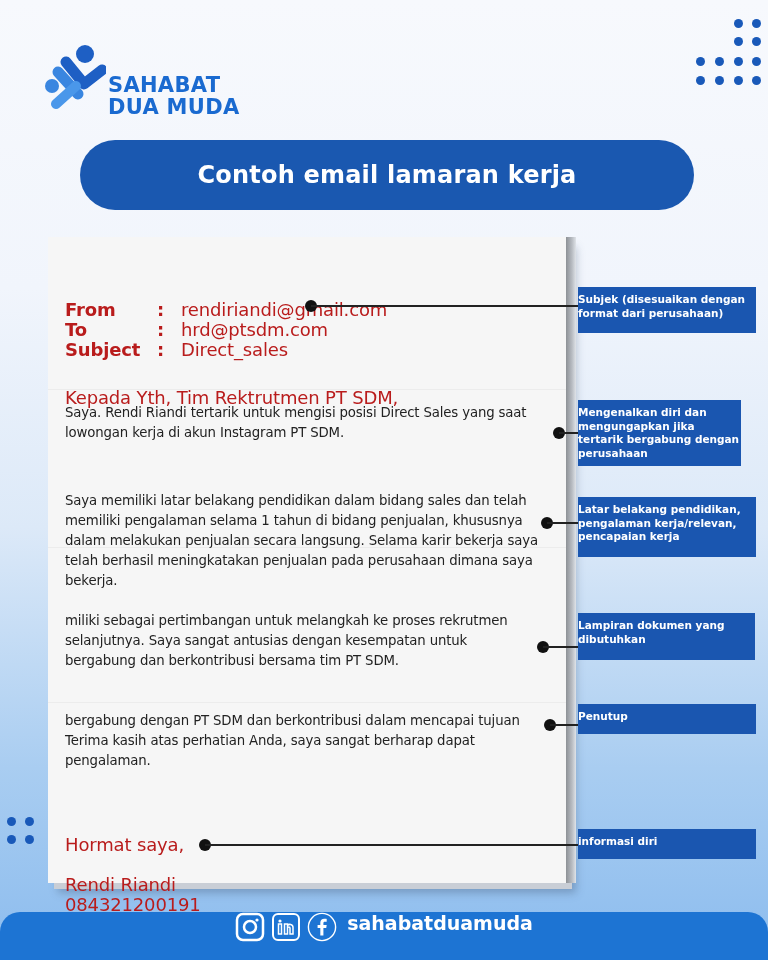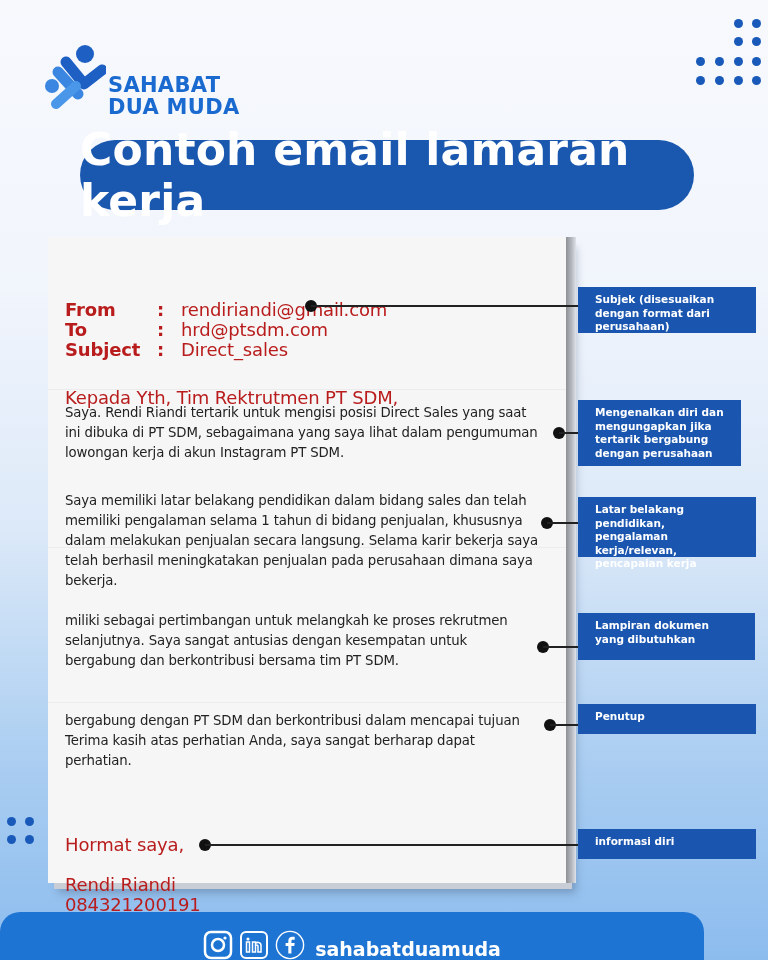--- a/index.html
+++ b/index.html
@@ -5,36 +5,36 @@
   html,body{margin:0;padding:0;}
   body{width:768px;height:960px;position:relative;overflow:hidden;
     background:linear-gradient(180deg,#f7f9fd 0%,#f1f5fc 30%,#dce9f8 55%,#a9cdf1 80%,#8cbcee 100%);
     font-family:"DejaVu Sans","Liberation Sans",sans-serif;}
   .logo{position:absolute;left:44px;top:44px;width:200px;height:70px;}
   .logo-text{position:absolute;left:64px;top:30px;font-family:"DejaVu Sans",sans-serif;font-weight:bold;
     color:#1a6ad0;font-size:21px;line-height:22px;letter-spacing:0.3px;}
   .dots{position:absolute;}
   .dot{position:absolute;width:9px;height:9px;border-radius:50%;background:#1959b9;}
   .title-pill{position:absolute;left:80px;top:140px;width:614px;height:70px;border-radius:35px;background:#1a58b0;
-    color:#fff;font-family:"DejaVu Sans",sans-serif;font-weight:bold;font-size:44px;display:flex;align-items:center;justify-content:center;letter-spacing:0.2px;}
+    color:#fff;font-family:"DejaVu Sans",sans-serif;font-weight:bold;font-size:24px;display:flex;align-items:center;justify-content:center;letter-spacing:0.2px;}
   .paper{position:absolute;left:48px;top:237px;width:518px;height:646px;background:#f6f6f6;
     box-shadow:6px 6px 0 #c9ced6, 10px 10px 8px rgba(60,80,110,0.35);}
   .paper-shadow{position:absolute;left:566px;top:237px;width:10px;height:646px;
     background:linear-gradient(90deg,#8d9196,#b8bcc2 60%,#dfe3e8);}
   .fold{position:absolute;left:0;width:100%;height:1px;background:rgba(0,0,0,0.04);}
   .t{position:absolute;font-family:"DejaVu Sans",sans-serif;font-size:18px;color:#b91c1c;line-height:20px;white-space:nowrap;letter-spacing:-0.15px;margin-top:44px;}
   .lbl{font-weight:bold;}
   .para{position:absolute;left:65px;font-family:"DejaVu Sans",sans-serif;font-size:13.3px;color:#222;line-height:20px;letter-spacing:-0.15px;}
   .para div{white-space:nowrap;}
   .line{position:absolute;height:2px;background:#222;}
   .knob{position:absolute;width:12px;height:12px;border-radius:50%;background:#111;}
   .note{position:absolute;left:578px;background:#1a56b0;color:#fff;font-family:"DejaVu Sans",sans-serif;font-weight:bold;
-    font-size:10.5px;line-height:13.5px;padding:6px 17px;box-sizing:border-box;width:180px;}
-  .footer{position:absolute;left:0;top:912px;width:704px;height:48px;background:#1d74d3;border-radius:20px 20px 0 0;
-    display:flex;align-items:flex-end;justify-content:center;gap:6px;}
+    font-size:10.5px;line-height:13.5px;padding:6px 0;box-sizing:border-box;width:180px;}
+  .footer{position:absolute;left:0;top:912px;width:768px;height:48px;background:#1d74d3;border-radius:20px 20px 0 0;
+    display:flex;align-items:flex-start;justify-content:center;gap:6px;}
   .social{width:30px;height:30px;display:flex;align-items:center;justify-content:center;}
   .handle{color:#fff;font-family:"DejaVu Sans",sans-serif;font-weight:bold;font-size:19px;margin-left:4px;}
 </style>
 </head>
 <body>
 
 <div class="logo">
   <svg width="62" height="66" viewBox="0 0 62 66" style="position:absolute;left:0;top:0;">
     <circle cx="41" cy="10" r="9" fill="#1e5fc4"></circle>
     <path d="M22 18 L40 40 L58 26" stroke="#1e5fc4" stroke-width="11" fill="none" stroke-linecap="round" stroke-linejoin="round"></path>
@@ -88,39 +88,38 @@
 <div class="t" style="left:181px;top:276px;">hrd@ptsdm.com</div>
 
 <div class="t lbl" style="left:65px;top:296px;">Subject</div>
 <div class="t lbl" style="left:157px;top:296px;">:</div>
 <div class="t" style="left:181px;top:296px;">Direct_sales</div>
 
 <div class="t" style="left:65px;top:344px;">Kepada Yth, Tim Rektrutmen PT SDM,</div>
 
 <div class="para" style="top:403px;">
   <div>Saya. Rendi Riandi tertarik untuk mengisi posisi Direct Sales yang saat</div>
-  <div>ini dibuka di PT SDM, sebagaimana yang saya lihat dalam pengumuman</div>
   <div>lowongan kerja di akun Instagram PT SDM.</div>
 </div>
 <div class="para" style="top:491px;">
   <div>Saya memiliki latar belakang pendidikan dalam bidang sales dan telah</div>
   <div>memiliki pengalaman selama 1 tahun di bidang penjualan, khususnya</div>
   <div>dalam melakukan penjualan secara langsung. Selama karir bekerja saya</div>
   <div>telah berhasil meningkatakan penjualan pada perusahaan dimana saya</div>
   <div>bekerja.</div>
 </div>
 <div class="para" style="top:611px;">
   <div>miliki sebagai pertimbangan untuk melangkah ke proses rekrutmen</div>
   <div>selanjutnya. Saya sangat antusias dengan kesempatan untuk</div>
   <div>bergabung dan berkontribusi bersama tim PT SDM.</div>
 </div>
 <div class="para" style="top:711px;">
   <div>bergabung dengan PT SDM dan berkontribusi dalam mencapai tujuan</div>
   <div>Terima kasih atas perhatian Anda, saya sangat berharap dapat</div>
-  <div>perhatian.</div>
+  <div>pengalaman.</div>
 </div>
 
 <div class="t" style="left:65px;top:791px;">Hormat saya,</div>
 <div class="t" style="left:65px;top:831px;">Rendi Riandi</div>
 <div class="t" style="left:65px;top:851px;">084321200191</div>
 
 <div class="knob" style="left:305px;top:300px;"></div>
 <div class="line" style="left:311px;top:305px;width:267px;"></div>
 
 <div class="knob" style="left:553px;top:427px;"></div>

